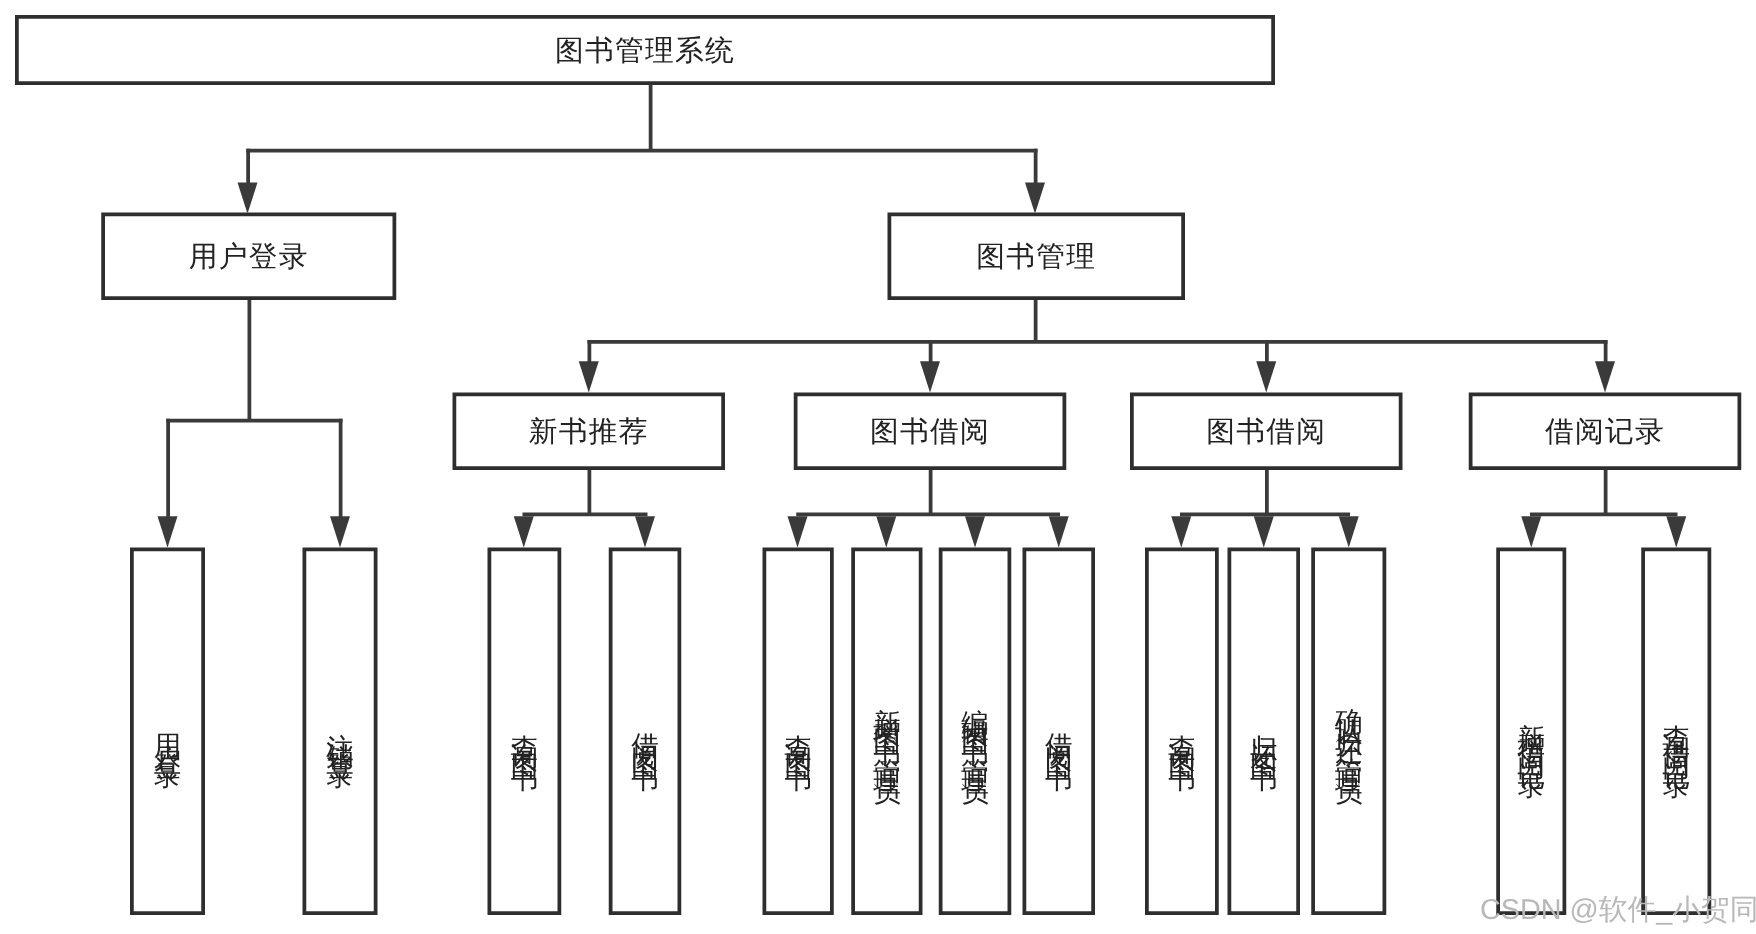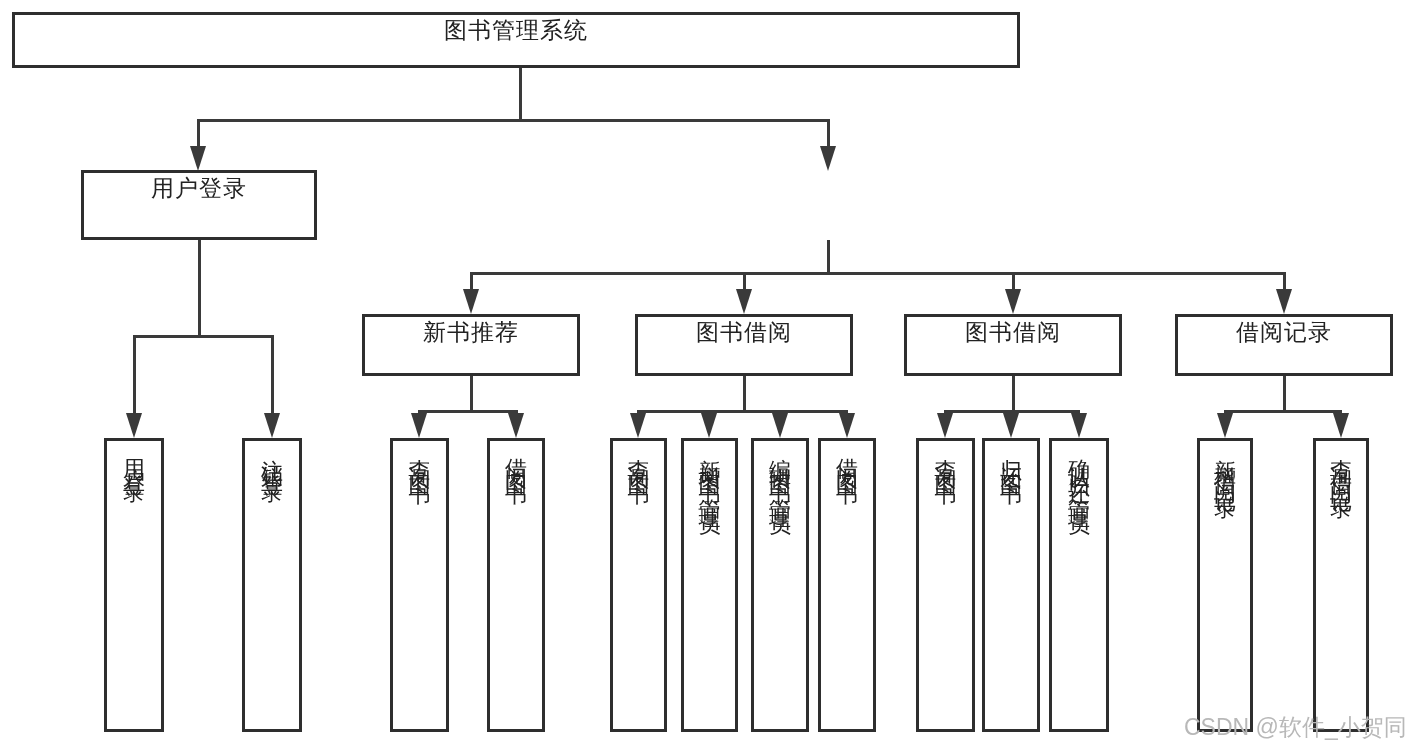--- a/index.html
+++ b/index.html
@@ -4,21 +4,21 @@
 <style>
   :root {
     --line:#3a3a3a; --border:#2e2e2e; --text:#222222; --watermark:#b8b8b8; --bg:#ffffff;
   }
   html,body { margin:0; padding:0; background:var(--bg); }
   body { font-family:"Liberation Sans","DejaVu Sans",sans-serif; }
   .canvas { position:relative; width:1405px; height:747px; background:var(--bg); overflow:hidden; }
   .box {
     position:absolute; box-sizing:border-box; background:#fff;
     border:3px solid var(--border); color:var(--text);
-    display:flex; align-items:flex-start; justify-content:center;
+    display:flex; align-items:center; justify-content:center;
   }
   .box.h span { font-size:23px; letter-spacing:1px; white-space:nowrap; }
   .vtext {
     writing-mode:vertical-rl; text-orientation:mixed;
     font-size:22px; letter-spacing:8px; line-height:1; color:var(--text);
   }
   .vl { position:absolute; width:3px; background:var(--line); }
   .hl { position:absolute; height:3px; background:var(--line); }
   .ar {
     position:absolute; width:0; height:0;
@@ -41,20 +41,23 @@
 
   <div class="vl" style="left:519px;top:68px;height:53px"></div>
   <div class="hl" style="left:197px;top:119px;width:633px"></div>
   <div class="vl" style="left:197px;top:119px;height:30px"></div>
   <div class="ar" style="left:190px;top:146px"></div>
   <div class="vl" style="left:827px;top:119px;height:30px"></div>
   <div class="ar" style="left:820px;top:146px"></div>
 
   <div class="box h" style="left:81px;top:170px;width:236px;height:70px">
     <span>用户登录</span>
+  </div>
+  <div class="box h" style="left:710px;top:170px;width:238px;height:70px">
+    <span>图书管理</span>
   </div>
 
   <div class="vl" style="left:198px;top:240px;height:97px"></div>
   <div class="hl" style="left:133px;top:335px;width:141px"></div>
   <div class="vl" style="left:133px;top:335px;height:80px"></div>
   <div class="ar" style="left:126px;top:413px"></div>
   <div class="vl" style="left:271px;top:335px;height:80px"></div>
   <div class="ar" style="left:264px;top:413px"></div>
 
   <div class="vl" style="left:827px;top:240px;height:34px"></div>

